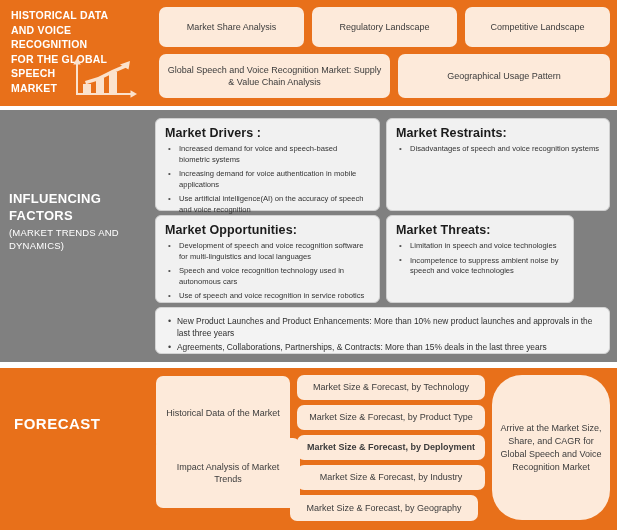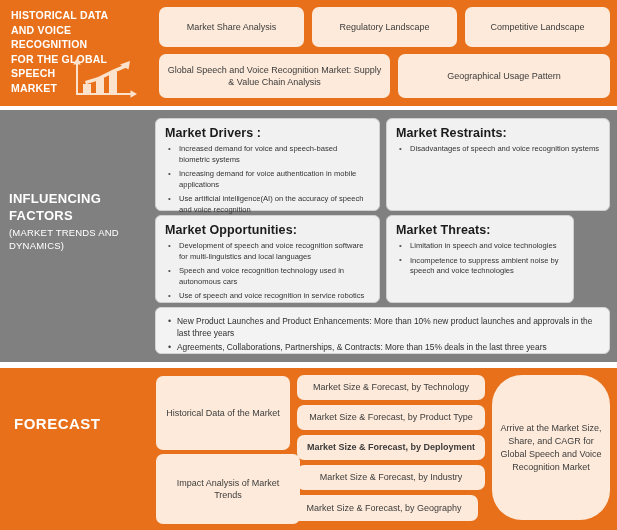--- a/index.html
+++ b/index.html
@@ -225,21 +225,21 @@
     </div>
   </div>
 
   <div class="band band-forecast">
 
     <div class="forecast-title">FORECAST</div>
 
     <div class="ocard" style="left:156px; top:8px; width:134px; height:74px;">
       <span>Historical Data of the Market</span>
     </div>
-    <div class="ocard" style="left:156px; top:86px; width:144px; height:70px;align-items:center;">
+    <div class="ocard" style="left:156px; top:70px; width:144px; height:70px;align-items:center;">
       <span>Impact Analysis of Market Trends</span>
     </div>
 
     <div class="ocard" style="left:297px; top:7px; width:188px; height:25px;">
       <span>Market Size &amp; Forecast, by Technology</span>
     </div>
     <div class="ocard" style="left:297px; top:37px; width:188px; height:25px;">
       <span>Market Size &amp; Forecast, by Product Type</span>
     </div>
     <div class="ocard" style="left:297px; top:67px; width:188px; height:25px;font-weight:bold;">

